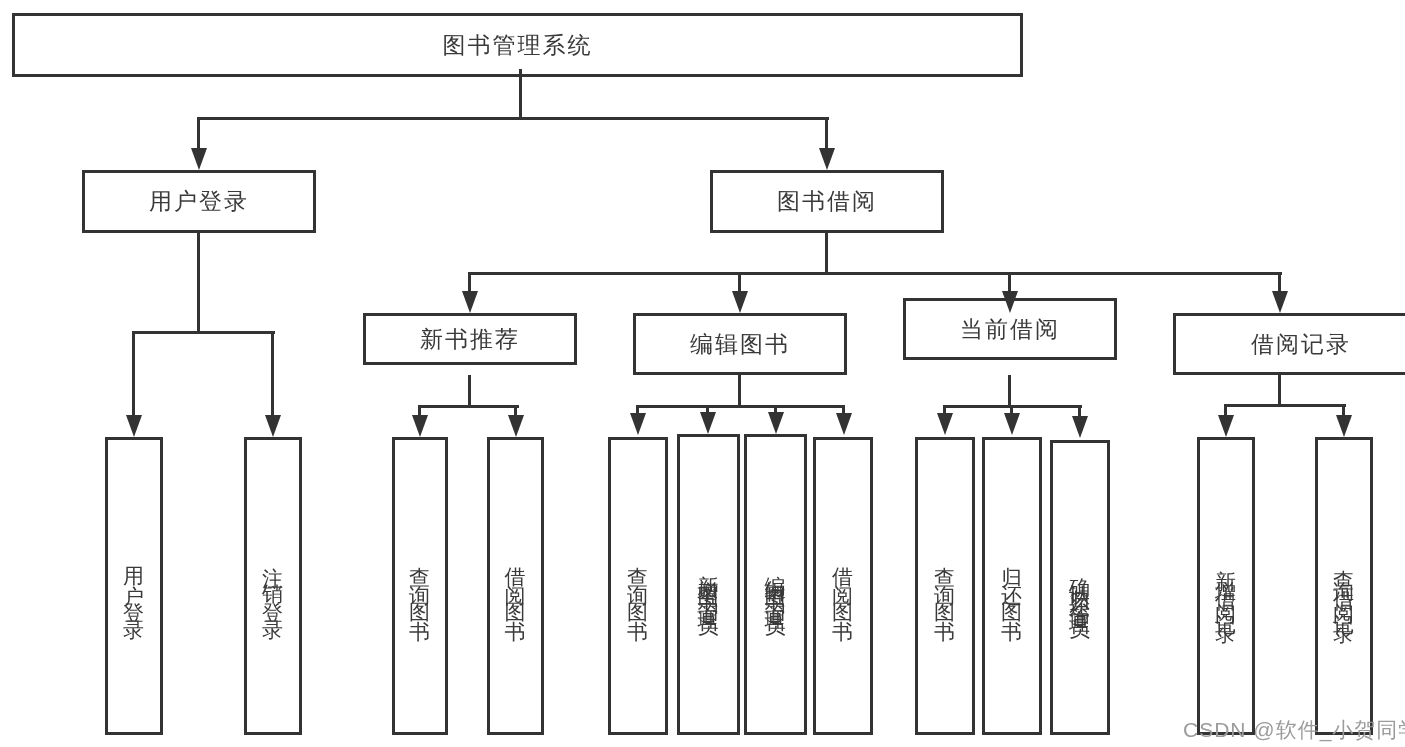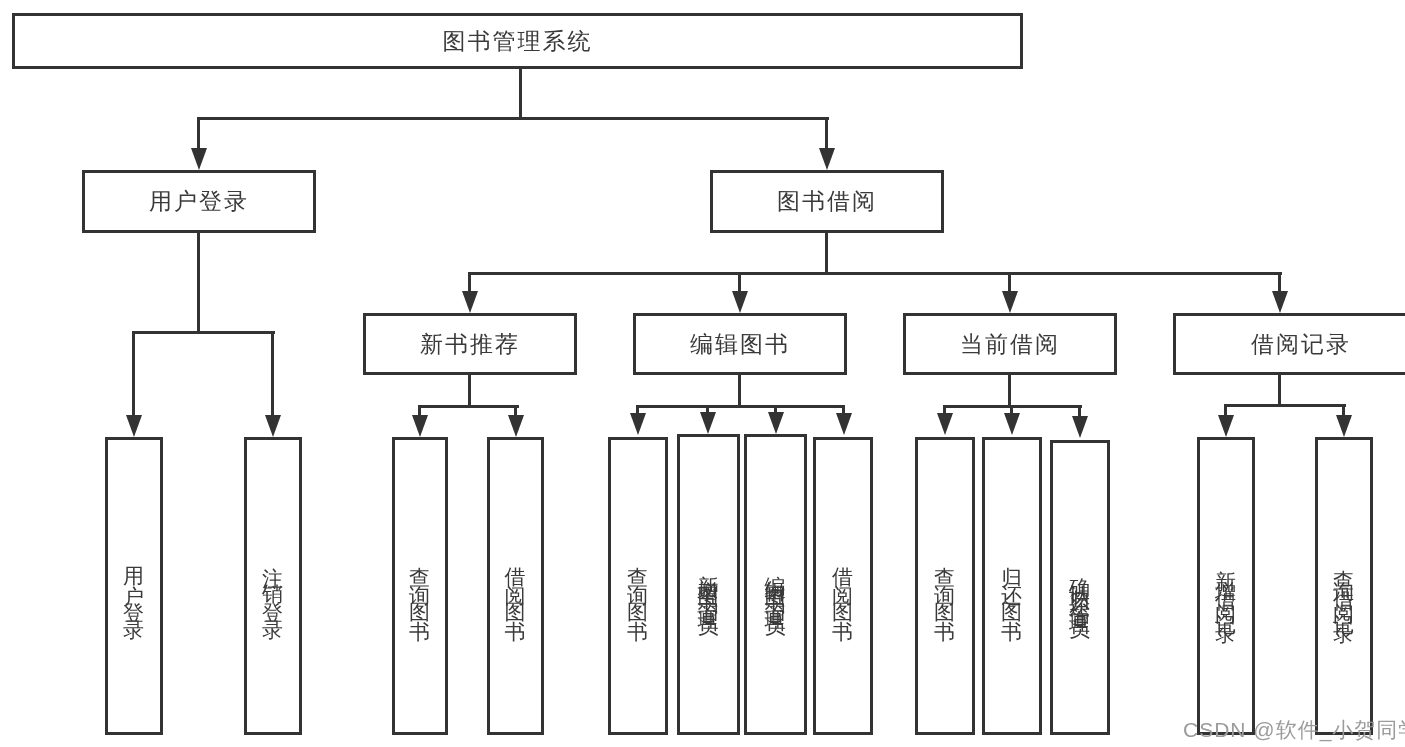--- a/index.html
+++ b/index.html
@@ -34,26 +34,26 @@
   .vline,.hline{position:absolute;background:#333333;}
   .vline{width:3px;}
   .hline{height:3px;}
   .arr{
     position:absolute;width:0;height:0;
     border-left:8px solid transparent;
     border-right:8px solid transparent;
     border-top:22px solid #333333;
   }
   
-  #n-root{left:12px;top:13px;width:1011px;height:56px;}
+  #n-root{left:12px;top:13px;width:1011px;height:64px;}
   #n-user-login{left:82px;top:170px;width:234px;height:63px;}
   #n-book-mgmt{left:710px;top:170px;width:234px;height:63px;}
-  #n-new-book{left:363px;top:313px;width:214px;height:62px;}
+  #n-new-book{left:363px;top:313px;width:214px;height:52px;}
   #n-book-borrow{left:633px;top:313px;width:214px;height:62px;}
-  #n-cur-borrow{left:903px;top:313px;width:214px;height:62px;}
+  #n-cur-borrow{left:903px;top:298px;width:214px;height:62px;}
   #n-borrow-rec{left:1173px;top:313px;width:256px;height:62px;}
   #l-user-login{left:105px;top:437px;width:58px;height:298px;}
   #l-logout{left:244px;top:437px;width:58px;height:298px;}
   #l-query-1{left:392px;top:437px;width:56px;height:298px;}
   #l-borrow-1{left:487px;top:437px;width:57px;height:298px;}
   #l-query-2{left:608px;top:437px;width:60px;height:298px;}
   #l-add-book{left:677px;top:434px;width:63px;height:301px;}
   #l-edit-book{left:744px;top:434px;width:63px;height:301px;}
   #l-borrow-2{left:813px;top:437px;width:60px;height:298px;}
   #l-query-3{left:915px;top:437px;width:60px;height:298px;}

